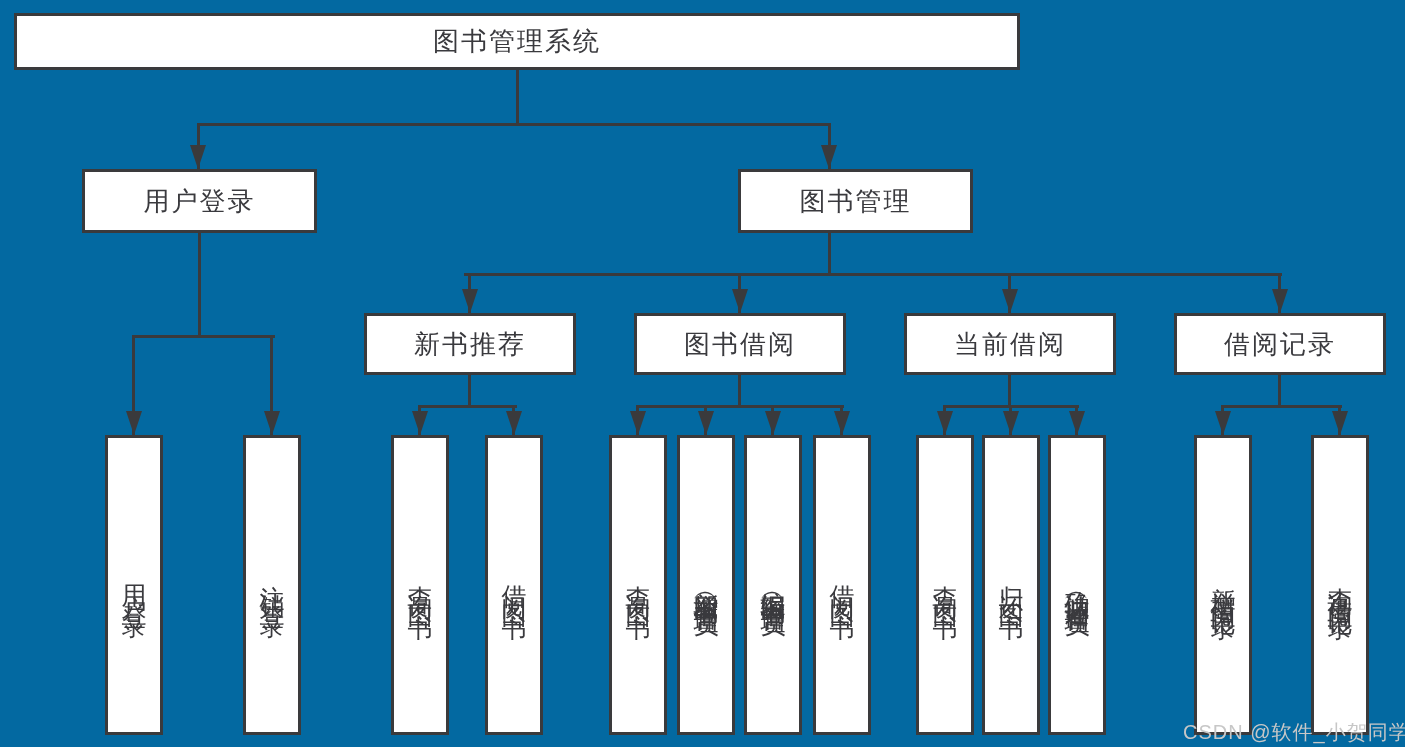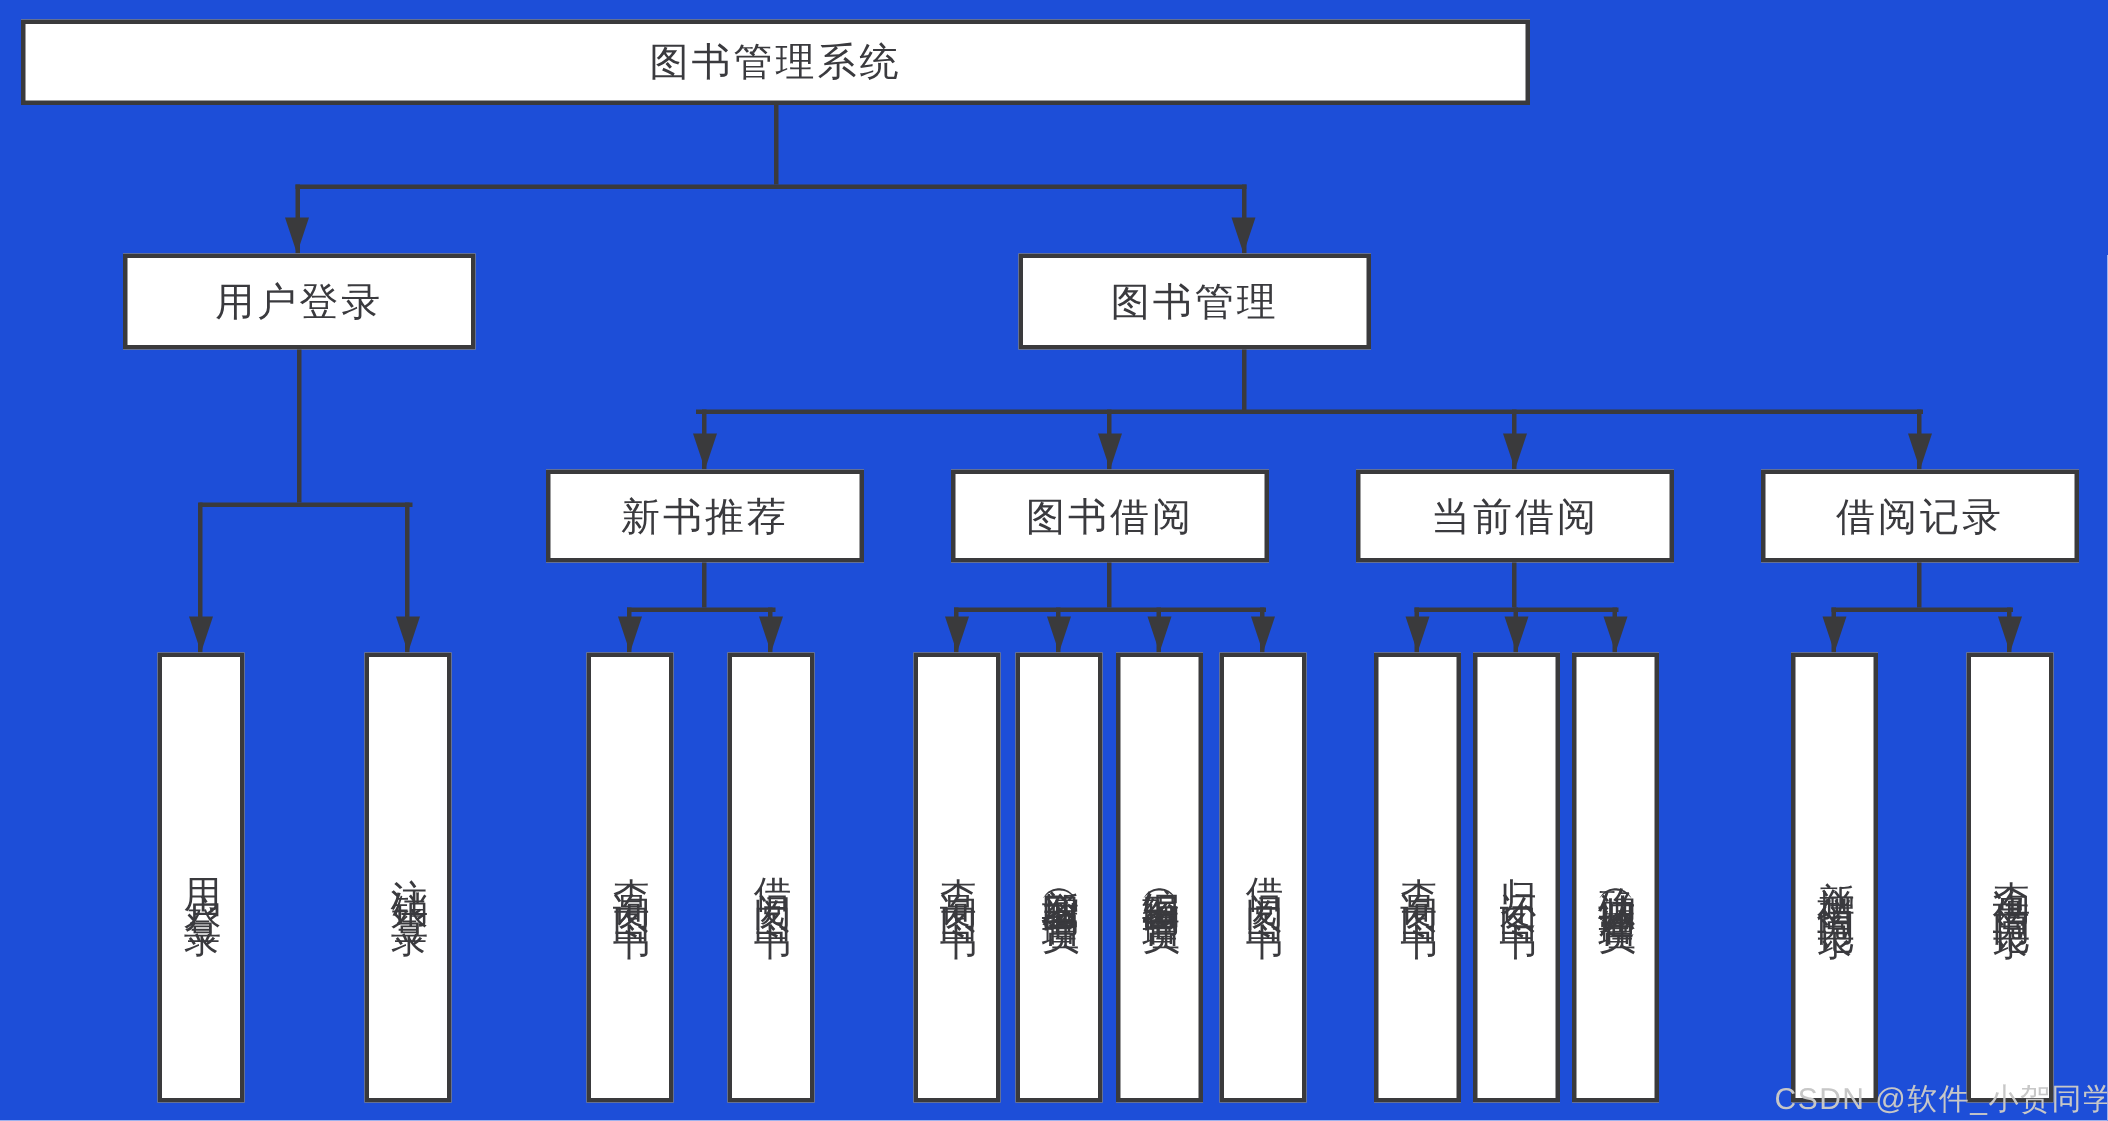--- a/index.html
+++ b/index.html
@@ -2,21 +2,21 @@
 <html><head>
 <meta charset="utf-8">
 <style>
   * { margin: 0; padding: 0; box-sizing: border-box; }
   html, body { background: #ffffff; }
   body { font-family: "Liberation Sans", "DejaVu Sans", sans-serif; }
   .stage {
     position: relative;
     width: 1405px;
     height: 747px;
-    background: #1d4ed8;
+    background: #0369a1;
     overflow: hidden;
   }
   
   .box {
     position: absolute;
     border: 3px solid #3a3a3c;
     background: #ffffff;
     display: flex;
     align-items: center;
     justify-content: center;
@@ -82,21 +82,21 @@
     <div class="hl" style="left:197px; top:123px; width:634px;"></div>
     <div class="vl" style="left:197px; top:123px; height:46px;"></div>
     <div class="ah" style="left:190px; top:145px;"></div>
     <div class="vl" style="left:828px; top:123px; height:46px;"></div>
     <div class="ah" style="left:821px; top:145px;"></div>
   </div>
 
   <div class="box" style="left:82px; top:169px; width:235px; height:64px;">
     <span>用户登录</span>
   </div>
-  <div class="box" style="left:679px; top:169px; width:235px; height:64px;">
+  <div class="box" style="left:738px; top:169px; width:235px; height:64px;">
     <span>图书管理</span>
   </div>
 
   <div>
     <div class="vl" style="left:198px; top:233px; height:102px;"></div>
     <div class="hl" style="left:133px; top:335px; width:142px;"></div>
     <div class="vl" style="left:132px; top:335px; height:100px;"></div>
     <div class="ah" style="left:126px; top:411px;"></div>
     <div class="vl" style="left:270px; top:335px; height:100px;"></div>
     <div class="ah" style="left:264px; top:411px;"></div>

